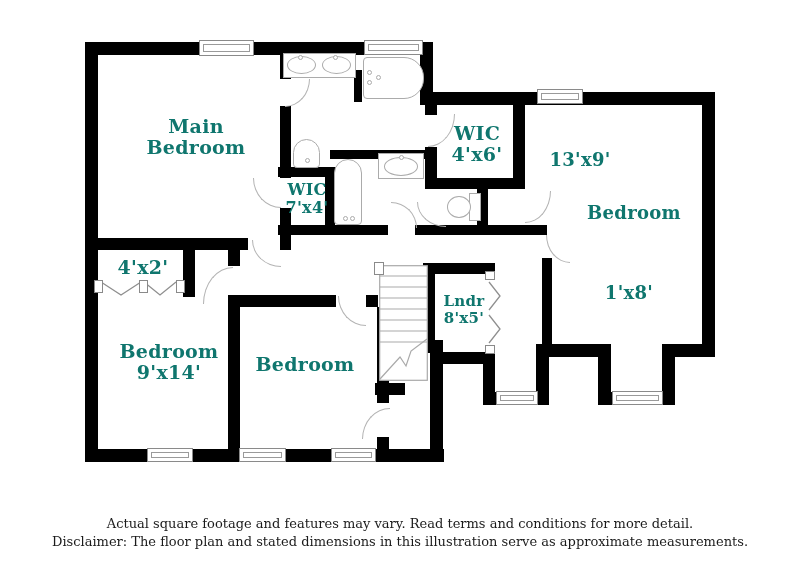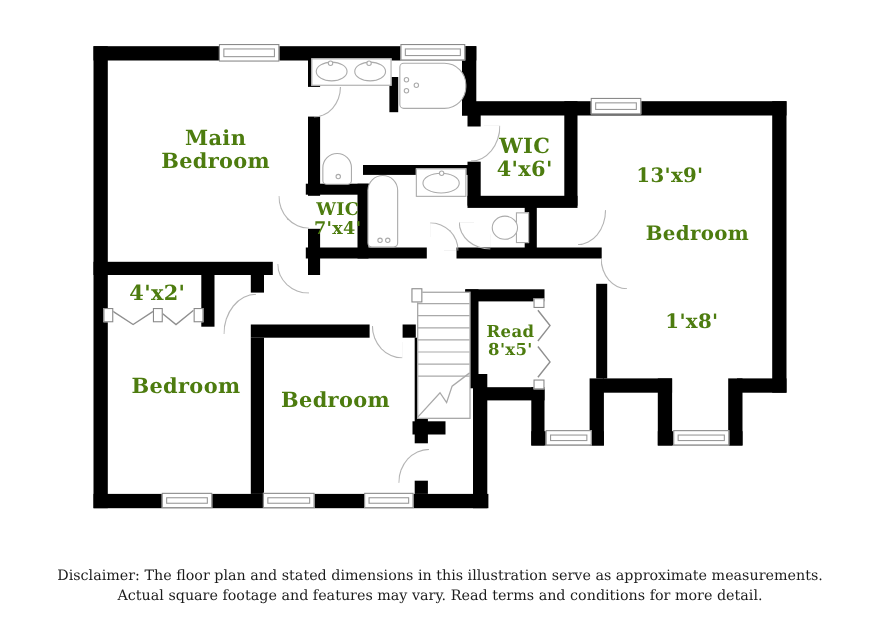--- a/index.html
+++ b/index.html
@@ -15,21 +15,21 @@
   .d{position:absolute;box-sizing:border-box;}
   .d-br{border-right:1.5px solid #b3b3b3;border-bottom:1.5px solid #b3b3b3;border-radius:0 0 100% 0;}
   .d-bl{border-left:1.5px solid #b3b3b3;border-bottom:1.5px solid #b3b3b3;border-radius:0 0 0 100%;}
   .d-tr{border-top:1.5px solid #b3b3b3;border-right:1.5px solid #b3b3b3;border-radius:0 100% 0 0;}
   .d-tl{border-top:1.5px solid #b3b3b3;border-left:1.5px solid #b3b3b3;border-radius:100% 0 0 0;}
   
   .fx{position:absolute;box-sizing:border-box;border:1.4px solid #ababab;background:#fff;}
   .dot{position:absolute;width:3px;height:3px;border:1px solid #ababab;border-radius:50%;background:#fff;}
   .post{position:absolute;background:#fff;border:1px solid #8a8a8a;box-sizing:border-box;}
   
-  .lbl{position:absolute;transform:translateX(-50%);text-align:center;color:#4d7c0f;
+  .lbl{position:absolute;transform:translateX(-50%);text-align:center;color:#0f766e;
        font-weight:bold;line-height:1.12;white-space:nowrap;letter-spacing:.3px;}
   .f19{font-size:19px;} .f18{font-size:18px;} .f16{font-size:16px;} .f15{font-size:15px;}
   
   #disclaimer{position:absolute;left:0;right:0;top:515px;text-align:center;color:#1b1b1b;
       font-size:13px;line-height:1.42;font-family:"DejaVu Serif","Liberation Serif",serif;}
   svg{position:absolute;overflow:visible;}
 </style>
 </head>
 <body>
 
@@ -183,41 +183,42 @@
     <span style="display:block">Bedroom</span>
   </div>
   <div class="lbl f16" style="left:307px;top:181px">
     <span style="display:block">WIC</span>
     <span style="display:block">7'x4'</span>
   </div>
   <div class="lbl f19" style="left:477px;top:123px">
     <span style="display:block">WIC</span>
     <span style="display:block">4'x6'</span>
   </div>
-  <div class="lbl f18" style="left:609px;top:150px">
+  <div class="lbl f18" style="left:580px;top:150px">
     <span style="display:block">13'x9'</span>
   </div>
   <div class="lbl f18" style="left:634px;top:203px">
     <span style="display:block">Bedroom</span>
   </div>
   <div class="lbl f18" style="left:629px;top:283px">
     <span style="display:block">1'x8'</span>
   </div>
   <div class="lbl f19" style="left:143px;top:257px">
     <span style="display:block">4'x2'</span>
   </div>
   <div class="lbl f19" style="left:169px;top:341px">
     <span style="display:block">Bedroom</span>
+    <span style="display:block">9'x14'</span>
   </div>
   <div class="lbl f19" style="left:305px;top:354px">
     <span style="display:block">Bedroom</span>
   </div>
   <div class="lbl f15" style="left:464px;top:293px">
-    <span style="display:block">Read</span>
+    <span style="display:block">Lndr</span>
     <span style="display:block">8'x5'</span>
   </div>
 
   <div id="disclaimer">
+    <span style="display:block">Actual square footage and features may vary. Read terms and conditions for more detail.</span>
     <span style="display:block">Disclaimer: The floor plan and stated dimensions in this illustration serve as approximate measurements.</span>
-    <span style="display:block">Actual square footage and features may vary. Read terms and conditions for more detail.</span>
   </div>
 
 </div>
 
 </body></html>

